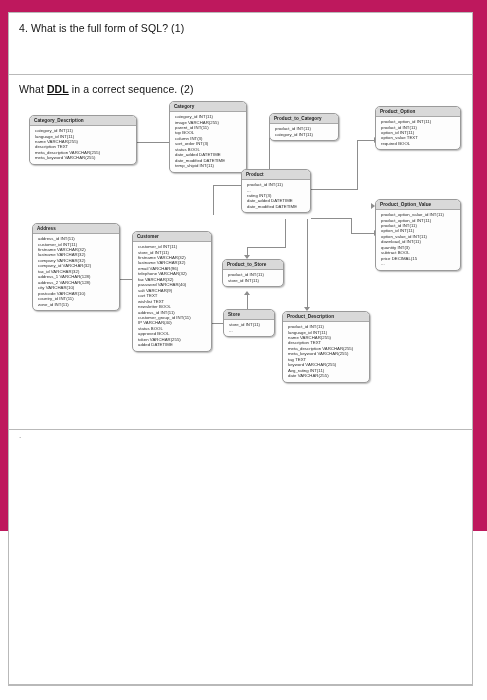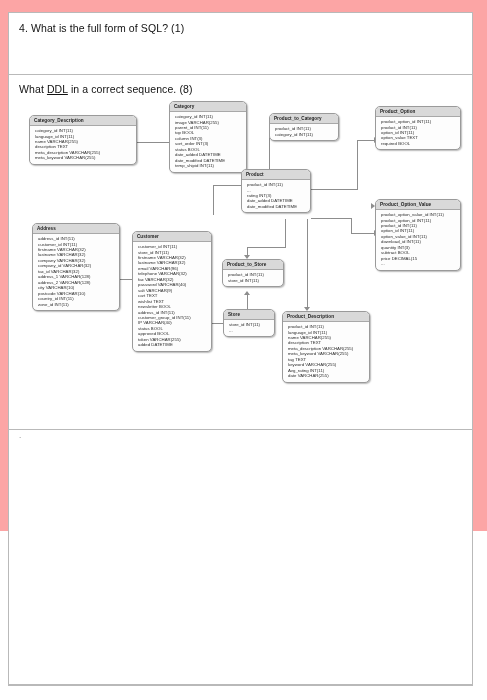--- a/index.html
+++ b/index.html
@@ -1,27 +1,27 @@
 <!DOCTYPE html>
 <html><head>
 <meta charset="utf-8">
 <style>
   html,body{margin:0;padding:0;background:#ffffff;}
   body{width:487px;height:700px;font-family:"Liberation Sans",sans-serif;color:#1a1a1a;overflow:hidden;}
-  .page{position:relative;width:487px;height:531px;background:#fca5a5;}
+  .page{position:relative;width:487px;height:531px;background:#be185d;}
 
   
   .sheet{position:absolute;left:8px;top:12px;width:463px;border:1px solid #b9b9b9;background:#fff;}
   .qrow{border-bottom:1px solid #b9b9b9;position:relative;box-sizing:border-box;}
   .qrow:last-child{border-bottom:1px solid #b9b9b9;}
   .qrow-1{height:62px;padding:8px 10px 0 10px;}
   .qrow-2{height:355px;padding:7px 10px 0 10px;}
   .qrow-3{height:255px;padding:6px 10px 0 10px;}
   .qtext{font-size:10.5px;line-height:15px;letter-spacing:.1px;color:#111;}
-  .qtext u{text-decoration:underline;font-weight:normal;}
+  .qtext u{text-decoration:underline;font-weight:bold;}
   .tickmark{font-size:7px;color:#555;line-height:8px;}
 
   
   .diagram{position:relative;width:443px;height:310px;margin-top:4px;}
   .tbl{position:absolute;box-sizing:border-box;background:#fdfdfd;border:1px solid #9a9a9a;border-radius:5px;
        box-shadow:1px 1px 1.5px rgba(0,0,0,.28);overflow:hidden;}
   .tbl .hd{box-sizing:border-box;background:#d9d9d9;border-bottom:1px solid #a8a8a8;
            font-size:4.6px;font-weight:bold;color:#1c1c1c;padding:2px 3px 1.6px 4px;letter-spacing:.05px;
            white-space:nowrap;border-radius:4px 4px 0 0;}
   .tbl .bd{padding:2.5px 3px 3px 5px;}
@@ -43,21 +43,21 @@
 
 <div class="page">
 
   <div class="sheet">
 
     <div class="qrow qrow-1">
       <div class="qtext">4. What is the full form of SQL? (1)</div>
     </div>
 
     <div class="qrow qrow-2">
-      <div class="qtext"><span>What </span><u>DDL</u><span> in a correct sequence. (8)</span></div>
+      <div class="qtext"><span>What </span><u>DDL</u><span> in a correct sequence. (2)</span></div>
 
       <div class="diagram">
 
         <div class="lnk h" style="left:118px;top:41px;width:32px;"></div>
         <div class="arw left" style="left:114px;top:38px;"></div>
 
         <div class="lnk v" style="left:194px;top:84px;height:30px;"></div>
         <div class="lnk h" style="left:194px;top:84px;width:56px;"></div>
         <div class="lnk v" style="left:250px;top:18px;height:67px;"></div>
 

